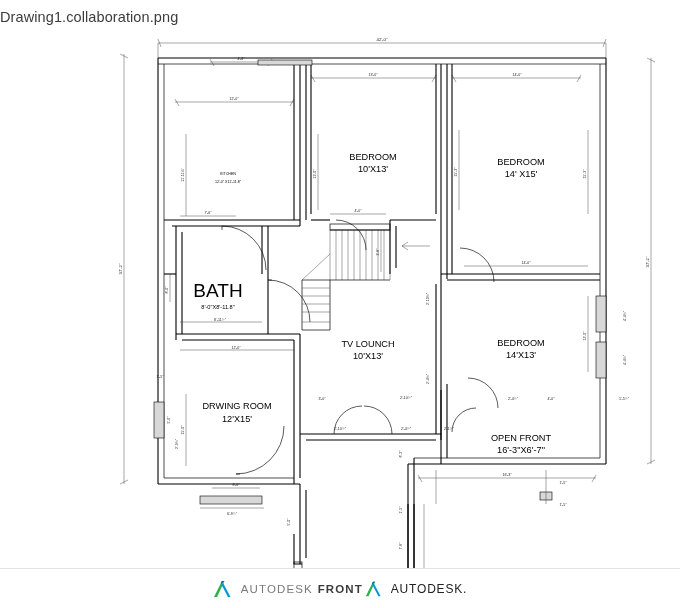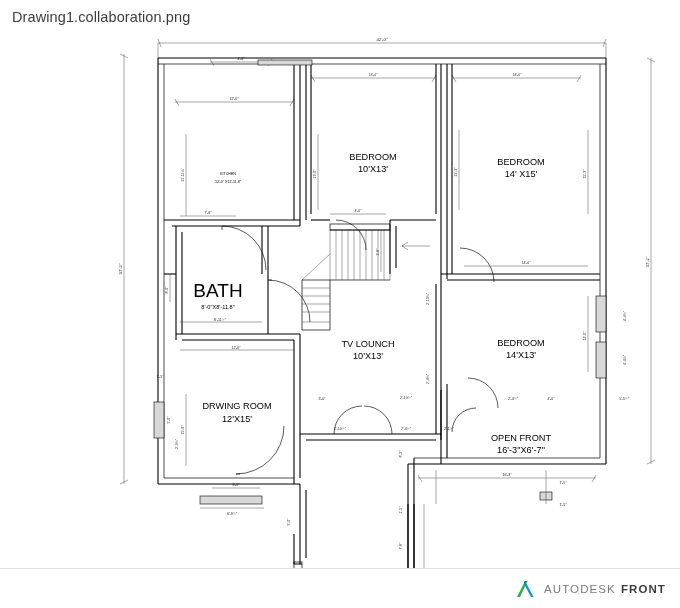--- a/index.html
+++ b/index.html
@@ -20,21 +20,20 @@
     width: 680px; height: 608px;
     background: #ffffff;
     display: flex;
     flex-direction: column;
   }
   .titlebar {
     height: 34px;
     flex: 0 0 34px;
     display: flex;
     align-items: center;
-    padding-left: 12px;
     box-sizing: border-box;
   }
   .titlebar .doc-title {
     font-size: 14.5px;
     color: #3c3c3c;
     letter-spacing: 0.1px;
     white-space: nowrap;
   }
   .canvas-area {
     flex: 1 1 auto;
@@ -46,21 +45,21 @@
     position: absolute;
     left: 0;
     top: 0;
   }
   .footer {
     flex: 0 0 40px;
     height: 40px;
     border-top: 1px solid #e3e3e3;
     display: flex;
     align-items: center;
-    justify-content: flex-end;
+    justify-content: center;
     padding: 0 14px 0 12px;
     box-sizing: border-box;
     background: #ffffff;
   }
   .brand-left, .brand-right {
     display: flex;
     align-items: center;
     gap: 8px;
   }
   .brand-left .a-logo, .brand-right .a-logo {
@@ -385,15 +384,23 @@
     <div class="brand-left">
       <svg class="a-logo" width="22" height="20" viewBox="0 0 22 20">
         <path d="M3 18 L11 2 L13.5 2 L6 18 Z" fill="#2BB24C"></path>
         <path d="M11 2 L19.5 18 L17 18 L9.8 4.5 Z" fill="#0696D7"></path>
         <path d="M9.8 4.5 L13.5 2 L11 2 Z" fill="#14645E"></path>
         <path d="M3 18 L19.5 18 L19.5 19.5 L3 19.5 Z" fill="#ffffff"></path>
       </svg>
       <span class="brand-word">AUTODESK</span>
       <span class="brand-word-strong">FRONT</span>
     </div>
+    <div class="brand-right">
+      <svg class="a-logo" width="20" height="18" viewBox="0 0 22 20">
+        <path d="M3 18 L11 2 L13.5 2 L6 18 Z" fill="#2BB24C"></path>
+        <path d="M11 2 L19.5 18 L17 18 L9.8 4.5 Z" fill="#0696D7"></path>
+        <path d="M9.8 4.5 L13.5 2 L11 2 Z" fill="#14645E"></path>
+      </svg>
+      <span class="brand-word">AUTODESK.</span>
+    </div>
   </div>
 
 </div>
 
 </body></html>

